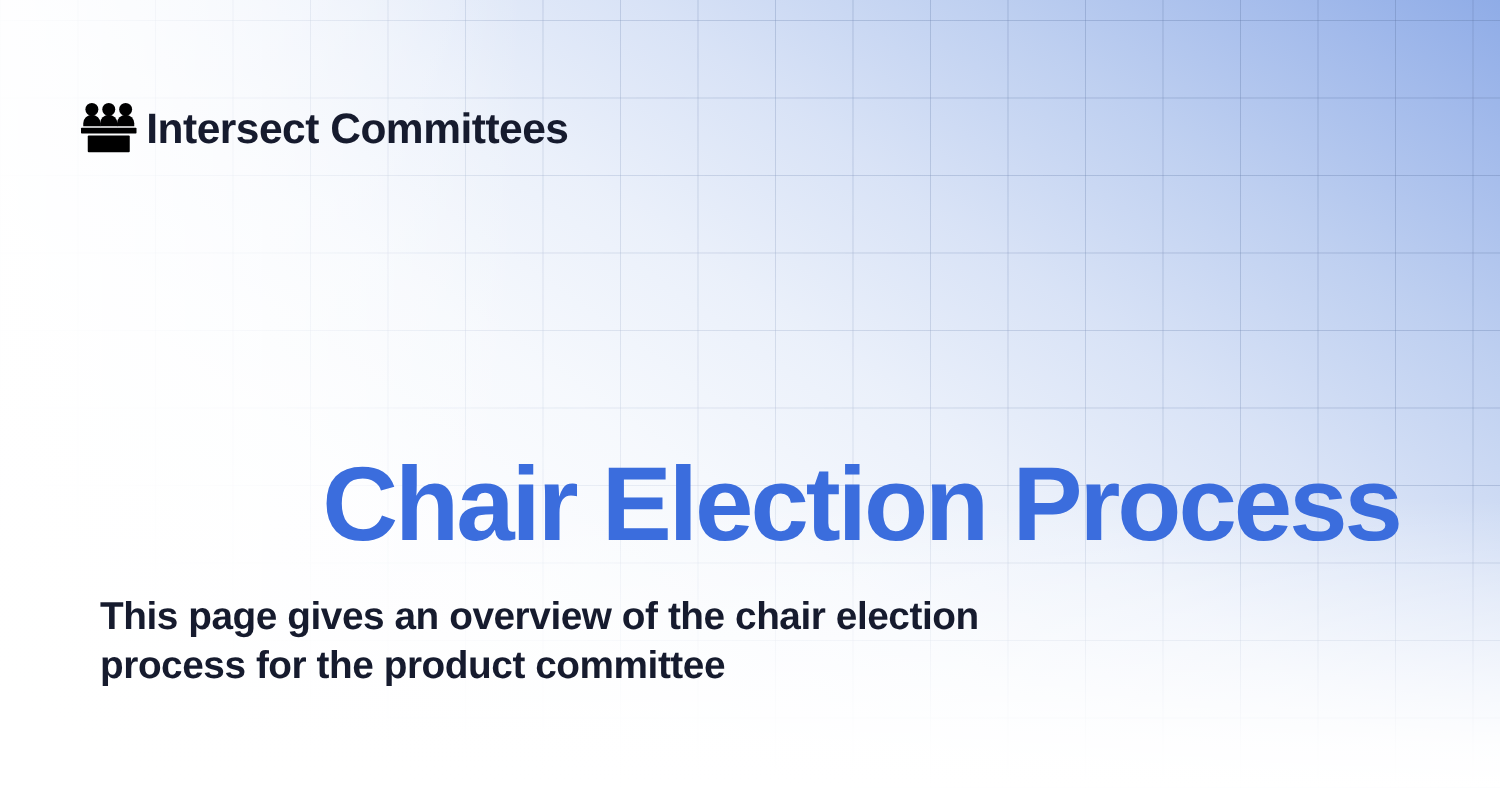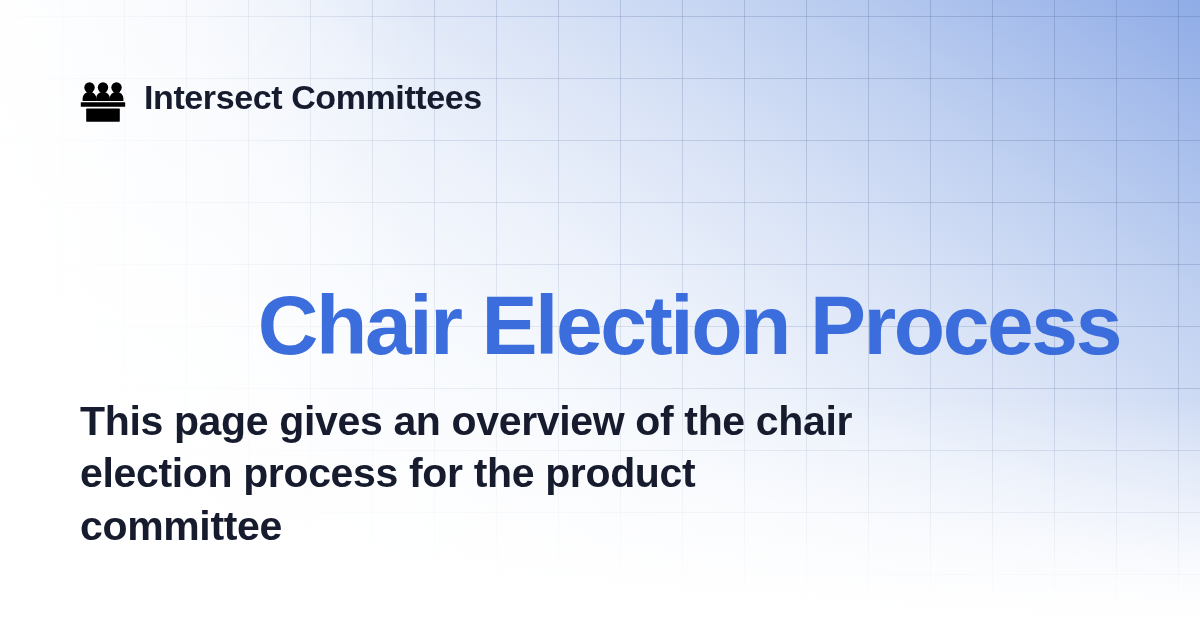--- a/index.html
+++ b/index.html
@@ -100,24 +100,25 @@
 
   .content {
     position: relative;
     z-index: 5;
     width: 100%;
     height: 100%;
   }
 
   .brand {
     position: absolute;
-    left: 80px;
+    left: 64px;
     top: 80px;
     display: flex;
-    gap: 18px;
+    align-items: center;
+    gap: 7px;
   }
 
   .brand-icon {
     width: 46px;
     height: 46px;
     display: block;
     flex: 0 0 auto;
   }
 
   .brand-name {
@@ -141,21 +142,21 @@
     font-weight: bold;
     letter-spacing: -2.4px;
     line-height: 1.02;
     color: #3b6ddd;
     margin-bottom: 26px;
     white-space: nowrap;
     text-align: right;
   }
 
   .page-subtitle {
-    font-size: 41px;
+    font-size: 31px;
     font-weight: bold;
     letter-spacing: -0.35px;
     line-height: 1.28;
     color: #161b2e;
     max-width: 790px;
   }
 </style>
 </head>
 <body>
 

